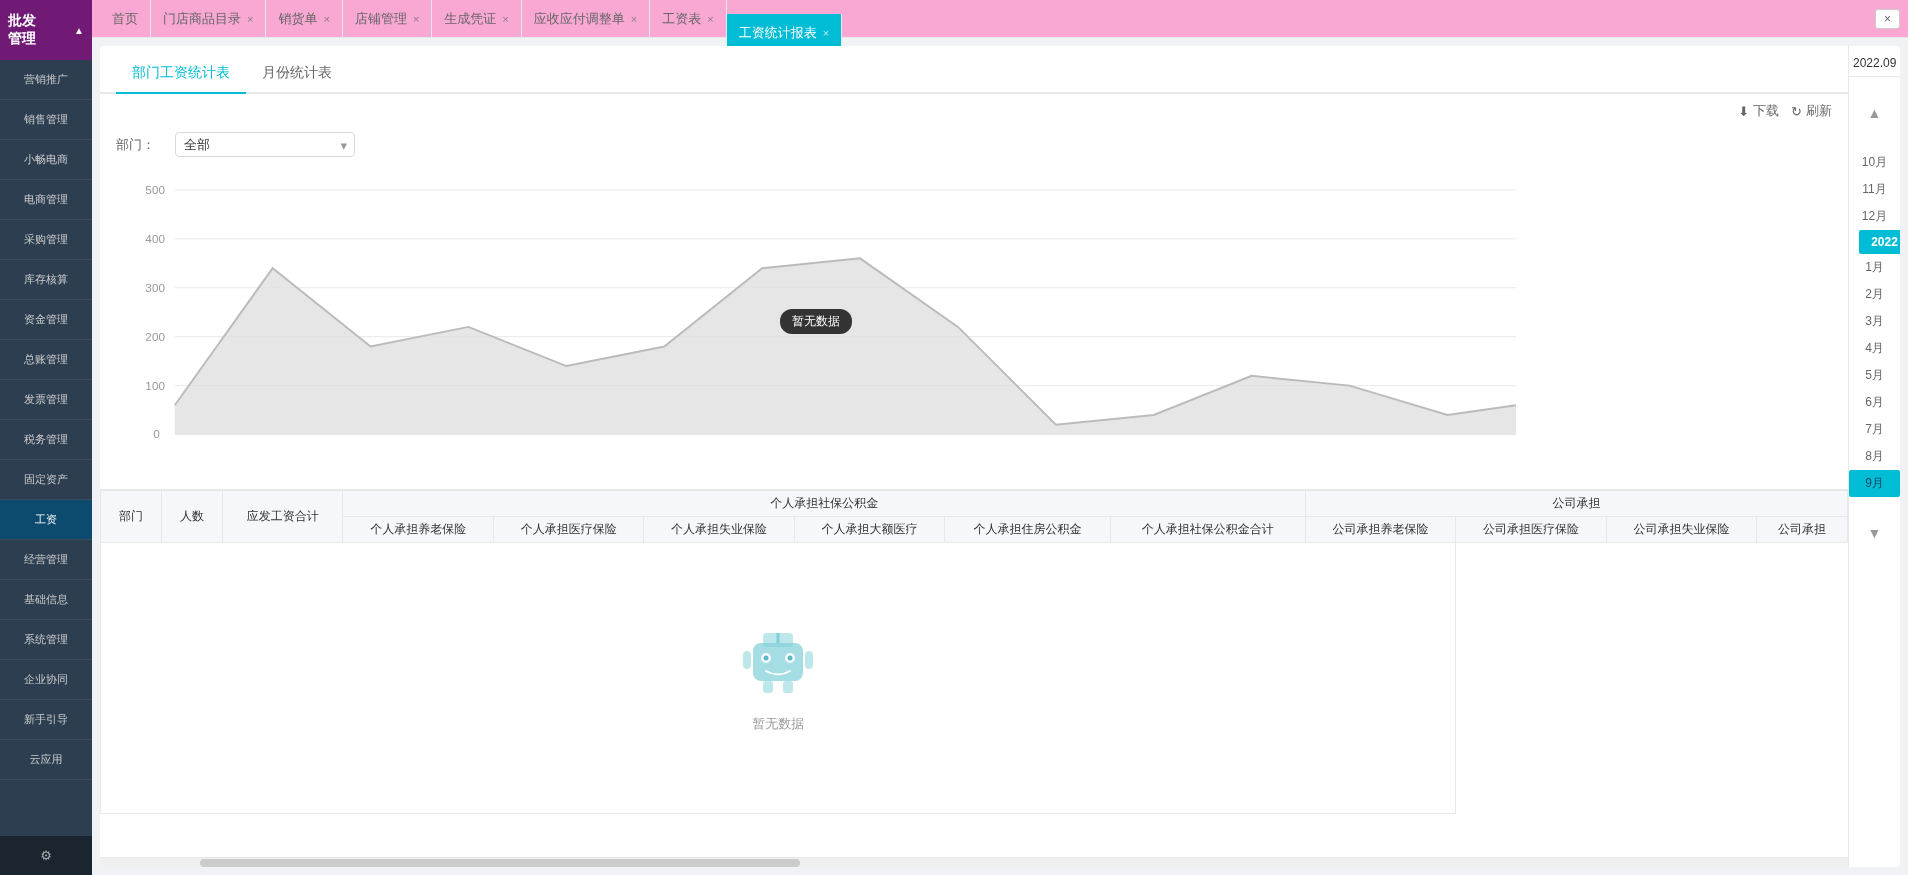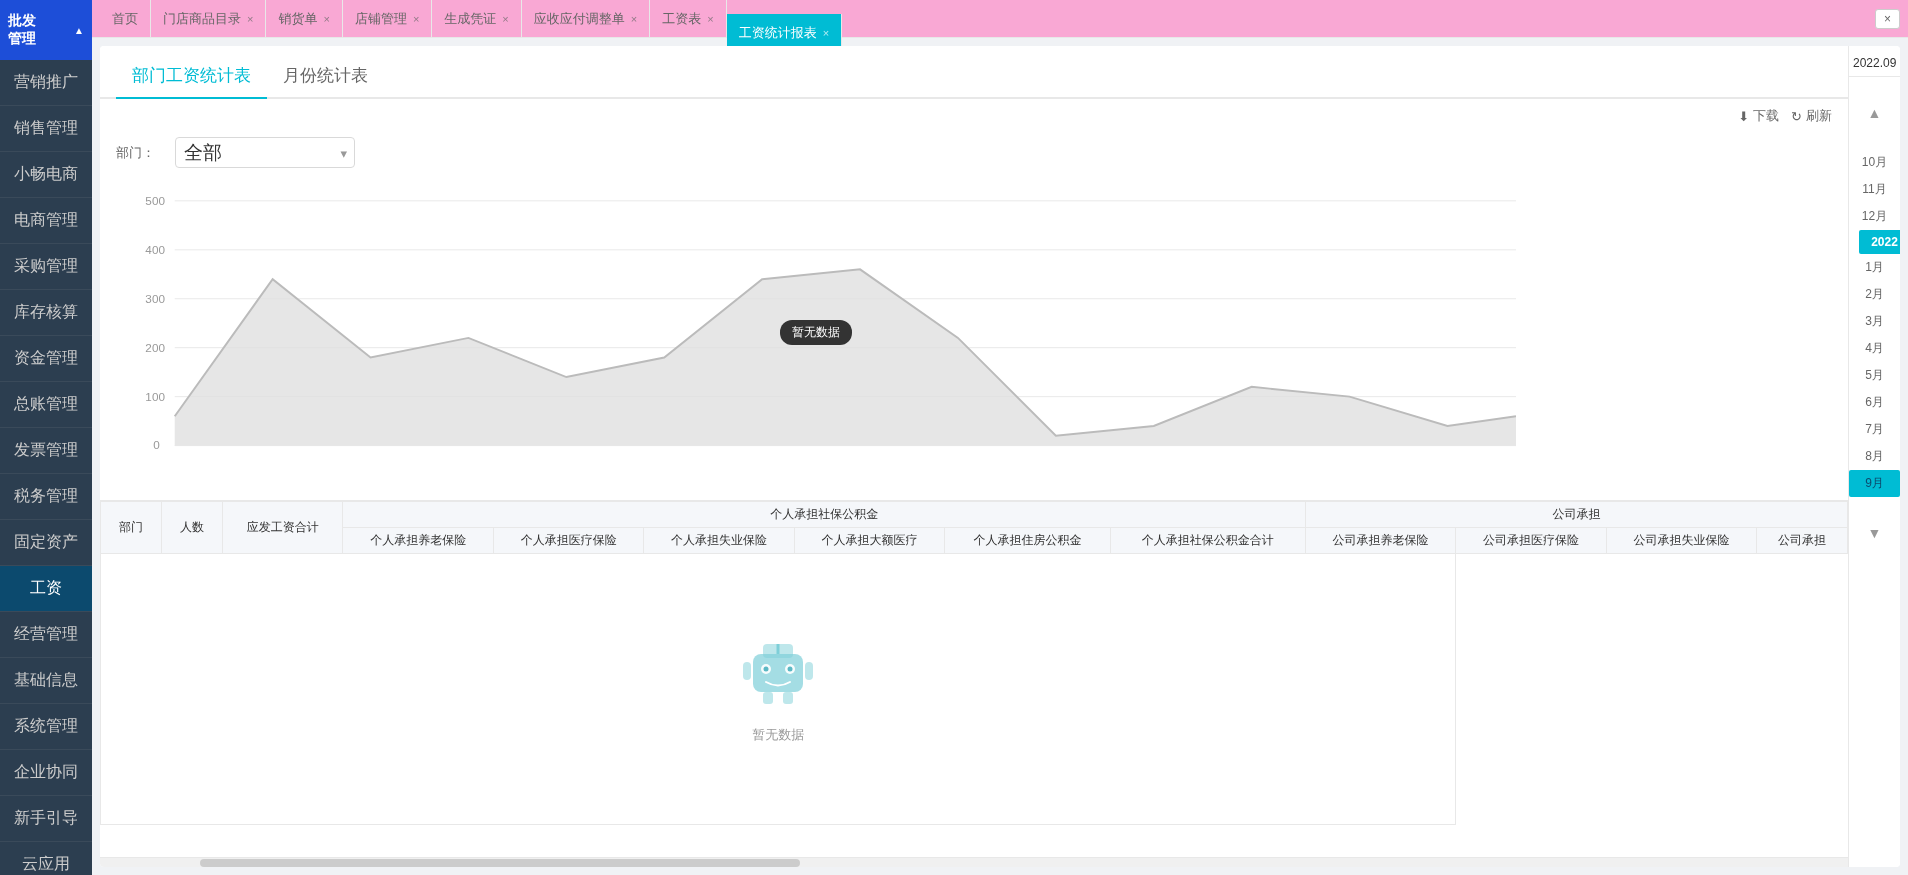--- a/index.html
+++ b/index.html
@@ -8,38 +8,38 @@
     
     .sidebar {
       width: 92px;
       background: #2c3e50;
       display: flex;
       flex-direction: column;
       height: 100%;
       flex-shrink: 0;
     }
     .sidebar-header {
-      background: #1d4ed8;
+      background: #701a75;
       color: #fff;
       padding: 12px 8px;
       font-size: 14px;
       font-weight: bold;
       display: flex;
       align-items: center;
       justify-content: space-between;
       cursor: pointer;
       gap: 28px;
     }
     .sidebar-header .arrow { font-size: 10px; }
     .sidebar-item {
       color: #ccc;
       padding: 12px 8px;
       text-align: center;
       cursor: pointer;
-      font-size: 16px;
+      font-size: 11px;
       border-bottom: 1px solid #3a4a5a;
     }
     .sidebar-item.active { background: #0c4a6e; color: #fff; font-family: Liberation Mono, monospace; }
     .sidebar-footer {
       margin-top: auto;
       background: #1a252f;
       padding: 12px 8px;
       text-align: center;
       color: #aaa;
       cursor: pointer;
@@ -120,21 +120,21 @@
       display: flex;
       align-items: center;
       padding: 12px 16px 0;
       border-bottom: 2px solid #e8e8e8;
       background: #fff;
     }
     .sub-tab {
       padding: 6px 16px 10px;
       cursor: pointer;
       color: #666;
-      font-size: 17px;
+      font-size: 14px;
       border-bottom: 2px solid transparent;
       margin-bottom: -2px;
     }
     .sub-tab.active { color: #00bcd4; border-bottom: 2px solid #00bcd4; }
 
     .toolbar {
       display: flex;
       align-items: center;
       justify-content: flex-end;
       padding: 8px 16px;
@@ -154,21 +154,21 @@
       display: flex;
       align-items: center;
       padding: 4px 16px 12px;
       gap: 20px;
     }
     .filter-label { color: #666; font-size: 13px; }
     .filter-select {
       border: 1px solid #d9d9d9;
       border-radius: 4px;
       padding: 4px 28px 4px 8px;
-      font-size: 19px;
+      font-size: 13px;
       color: #333;
       background: #fff;
       appearance: none;
       width: 180px;
       position: relative;
     }
     .select-wrapper {
       position: relative;
       display: inline-block;
     }

